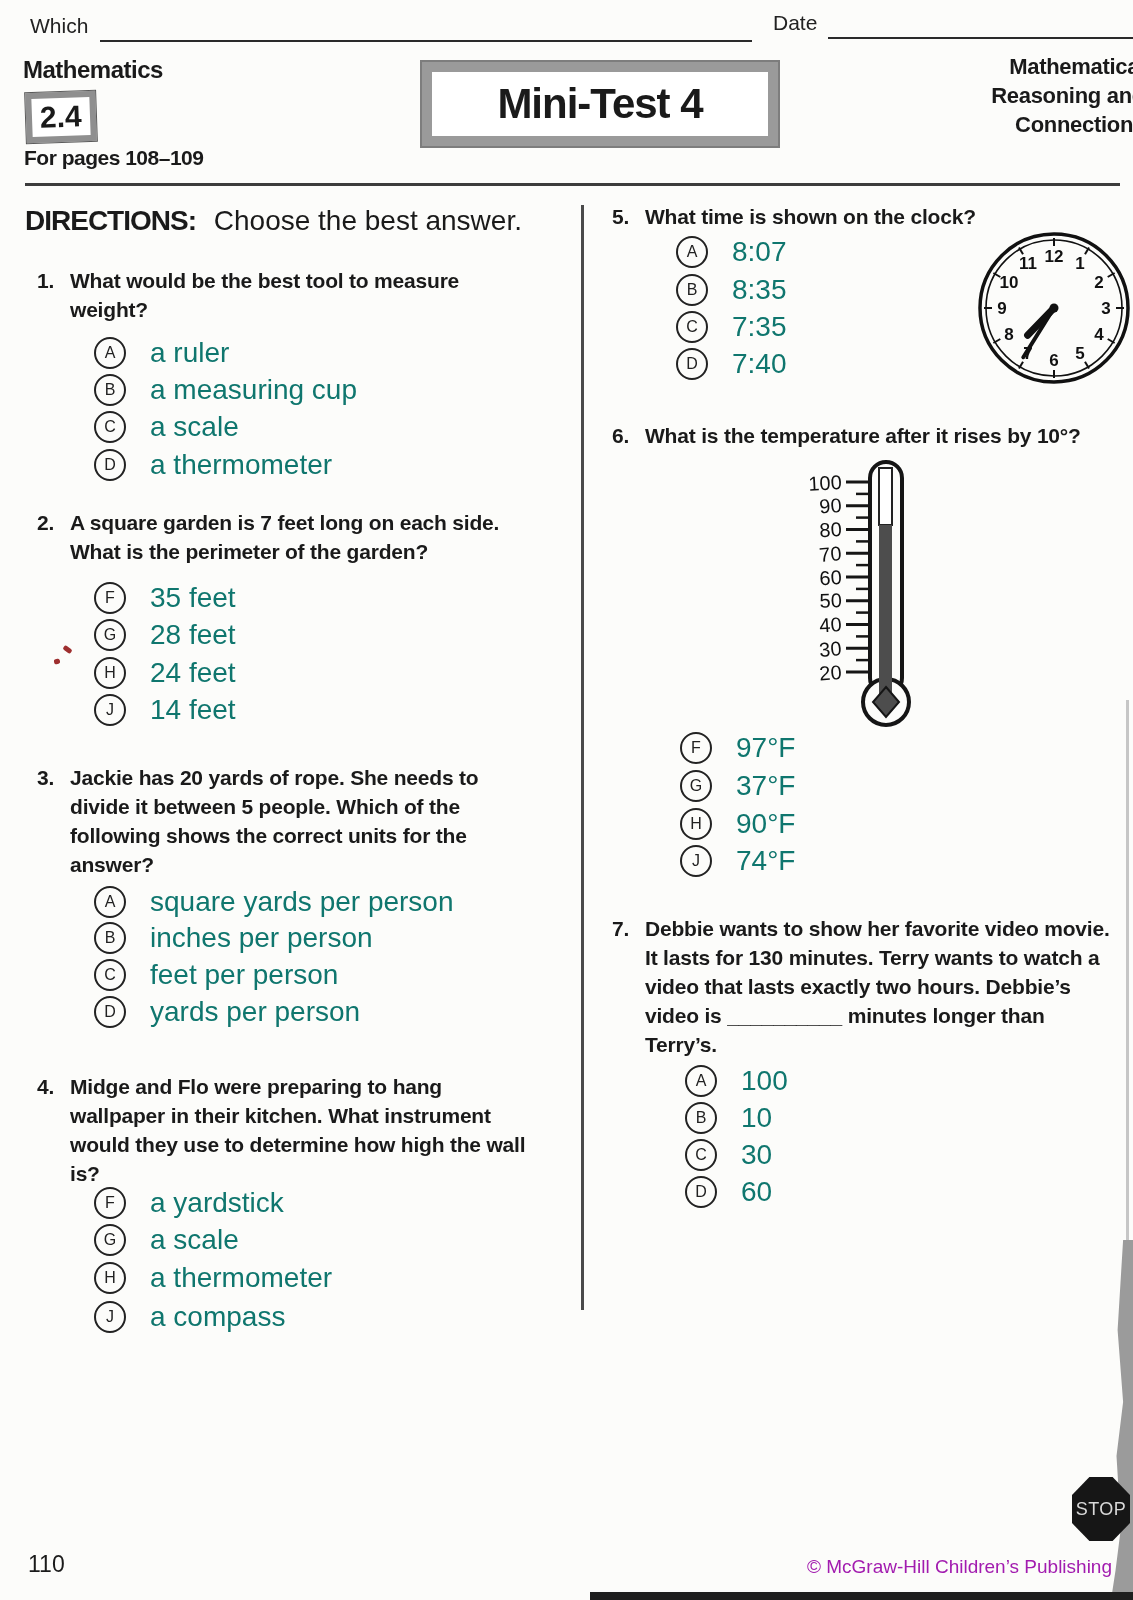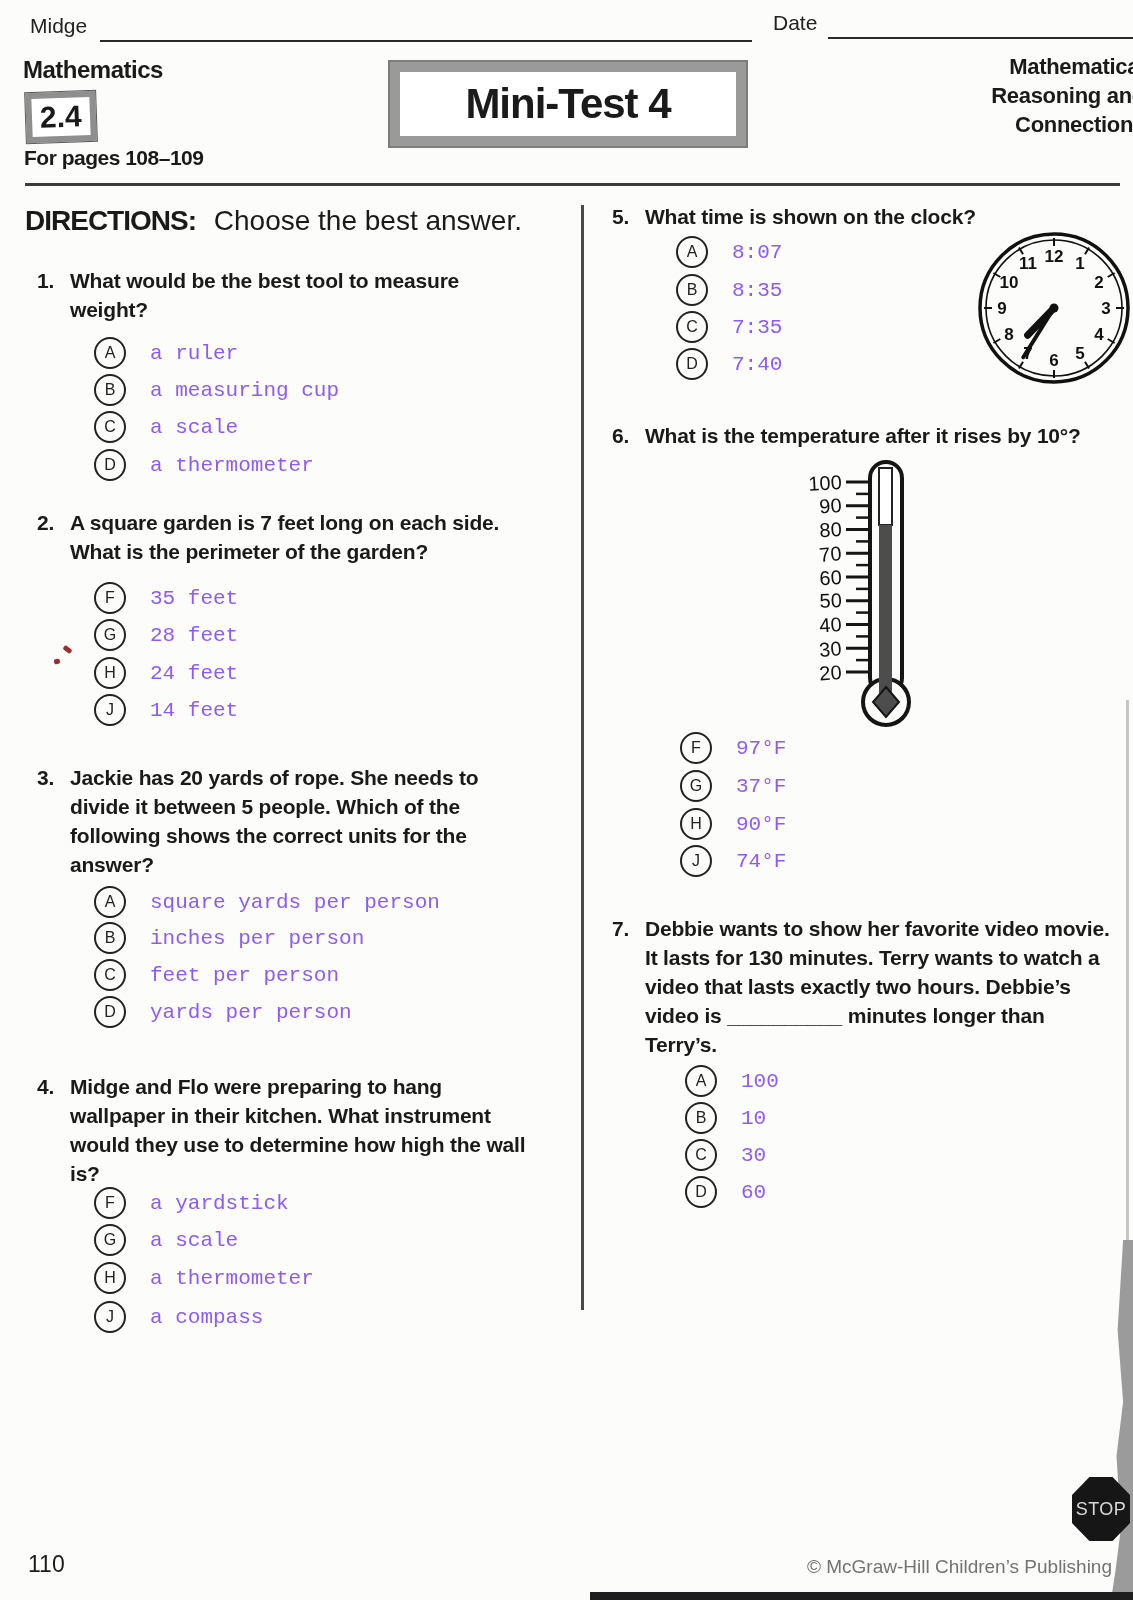--- a/index.html
+++ b/index.html
@@ -20,50 +20,50 @@
   .vdivider{width:3px;background:#4a4a4a;}
   .dir-row{font-size:28px;}
   .dir-lbl{font-weight:bold;letter-spacing:-1px;margin-right:10px;}
   .qhead{display:flex;font-weight:bold;font-size:21px;line-height:29px;letter-spacing:-0.2px;}
   .qnum{width:33px;flex:none;}
   .stem{flex:1;}
   .nowrap{white-space:nowrap;}
   .optrow{position:absolute;display:flex;align-items:center;gap:24px;height:30px;}
   .bubble{width:28px;height:28px;border:2px solid #222;border-radius:50%;flex:none;
           display:flex;align-items:center;justify-content:center;font-size:16px;color:#222;background:transparent;}
-  .opt-text{font-size:21px;color:#8b5cf6;white-space:nowrap;font-family:Liberation Mono, monospace;}
+  .opt-text{font-size:28px;color:#0f766e;white-space:nowrap;}
   .footer-num{font-weight:normal;font-size:23px;}
-  .copyright{font-size:19px;color:#737373;}
+  .copyright{font-size:19px;color:#a21caf;}
   .stop{width:58px;height:64px;background:#161616;color:#d9d9d9;
         clip-path:polygon(30% 0%,70% 0%,100% 28%,100% 72%,70% 100%,30% 100%,0% 72%,0% 28%);
         display:flex;align-items:center;justify-content:center;font-size:18px;letter-spacing:0.5px;}
   .penmark{position:absolute;background:#9e2f2f;border-radius:2px;}
   .edge-band{position:absolute;right:0;background:#9b9b9b;
         clip-path:polygon(55% 0%,100% 0%,100% 100%,0% 100%,20% 92%,45% 80%,25% 60%,55% 45%,30% 25%);}
   .edge-line{position:absolute;background:#c6c6c6;}
   .bottom-strip{position:absolute;background:#1e1e1e;}
   svg text{font-family:"Liberation Sans",sans-serif;}
 </style>
 </head>
 <body>
 
 <div class="page">
 
-  <span class="lbl abs" style="left:30px;top:14px;">Midge</span>
+  <span class="lbl abs" style="left:30px;top:14px;">Which</span>
   <div class="fill-line" style="left:100px;top:39px;width:652px;"></div>
   <span class="lbl abs" style="left:773px;top:11px;">Date</span>
   <div class="fill-line" style="left:828px;top:36px;width:305px;"></div>
 
   <div class="subject abs" style="left:23px;top:56px;">Mathematics</div>
   <div class="lesson-box abs" style="left:26px;top:92px;">
     <span>2.4</span>
   </div>
   <div class="pages-ref abs" style="left:24px;top:146px;">For pages 108–109</div>
 
-  <div class="test-box abs" style="left:390px;top:62px;">
+  <div class="test-box abs" style="left:422px;top:62px;">
     <span>Mini-Test 4</span>
   </div>
 
   <div class="strand abs" style="right:-12px;top:52px;width:260px;">
     <div>Mathematical</div>
     <div>Reasoning and</div>
     <div>Connections</div>
   </div>
 
   <div class="hrule abs" style="left:25px;top:183px;width:1095px;"></div>

